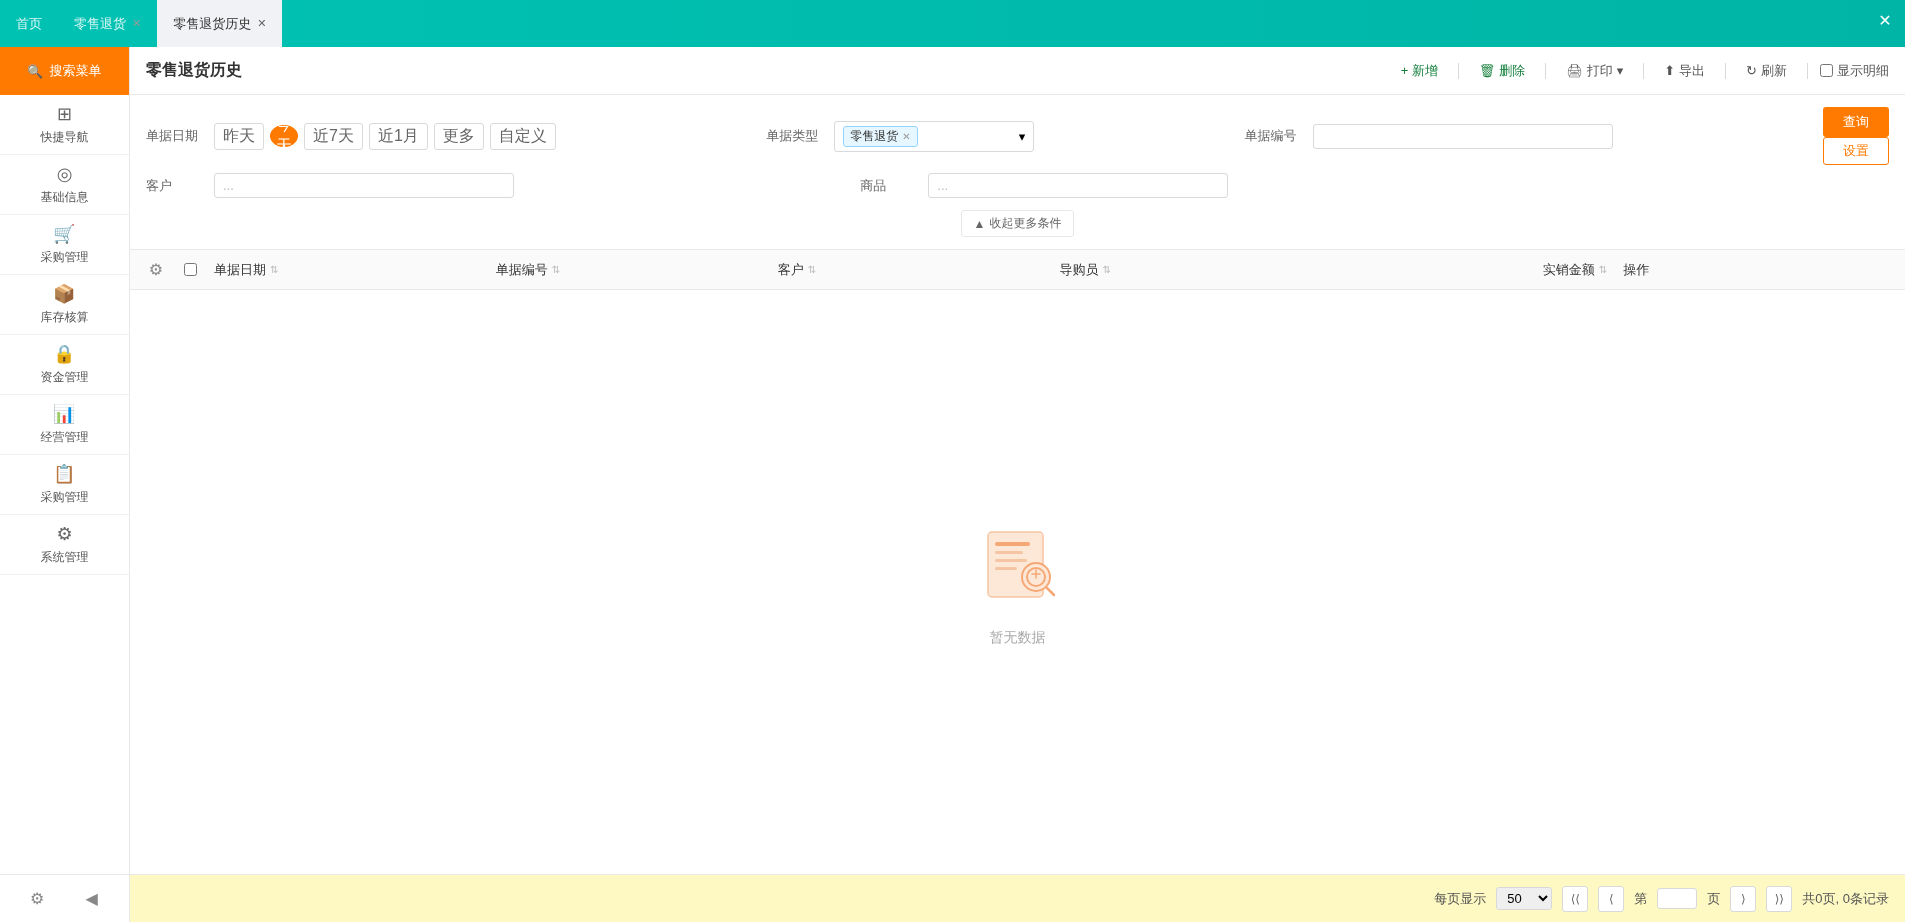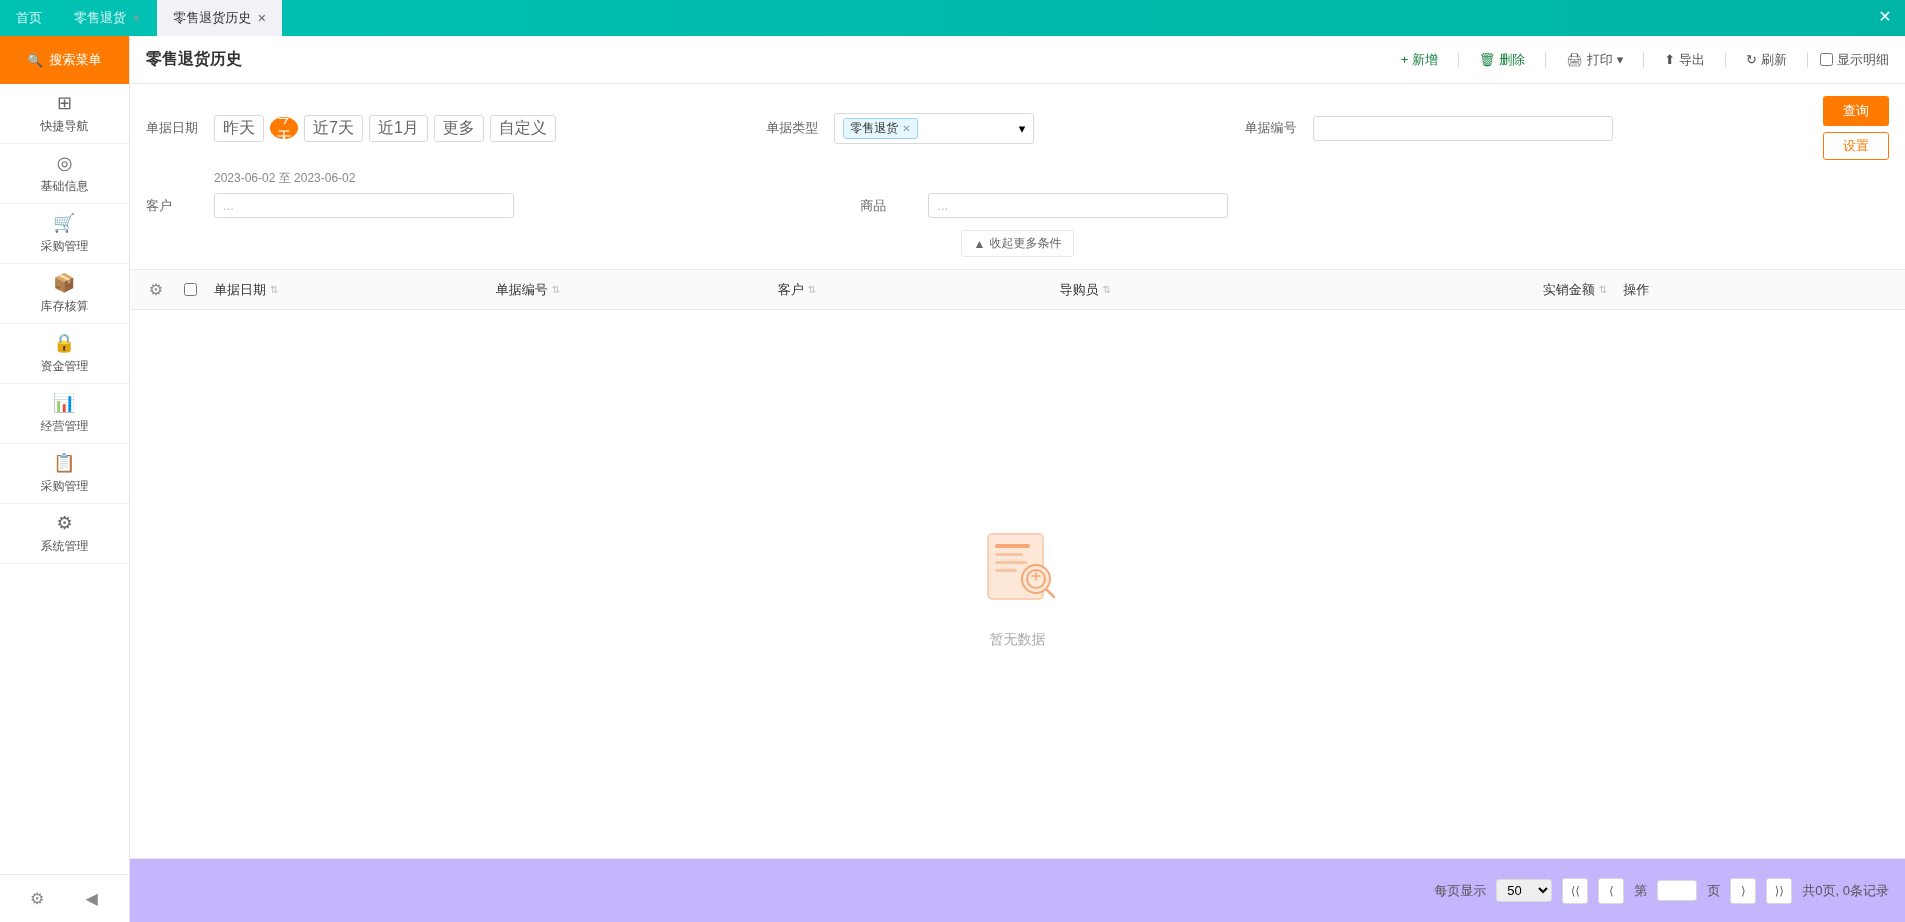--- a/index.html
+++ b/index.html
@@ -1,23 +1,23 @@
 <!DOCTYPE html>
 <html><head>
   <meta charset="utf-8">
   <style>
     * { box-sizing: border-box; margin: 0; padding: 0; font-family: 'Microsoft YaHei', Arial, sans-serif; }
     body { width: 1905px; height: 922px; overflow: hidden; display: flex; flex-direction: column; background: #f0f2f5; }
 
     
     .top-bar {
-      height: 36px;
+      height: 47px;
       background: linear-gradient(to right, #00c2b3, #00b5a5);
       display: flex;
-      align-items: flex-end;
+      align-items: flex-start;
       padding: 0;
       flex-shrink: 0;
       gap: 28px;
     }
     .top-bar-tabs {
       display: flex;
       align-items: center;
       flex: 1;
       height: 100%;
     }
@@ -272,21 +272,20 @@
       border-radius: 3px;
       background: #fff;
       margin: 4px auto 0;
       width: fit-content;
     }
 
     
     .query-buttons {
       display: flex;
       flex-direction: column;
-      gap: 6px;
       margin-left: auto;
     }
     .btn-query {
       background: #ff7a00;
       color: white;
       border: none;
       border-radius: 3px;
       padding: 6px 20px;
       cursor: pointer;
       font-size: 13px;
@@ -364,22 +363,22 @@
       color: #aaa;
       font-size: 14px;
     }
     .empty-icon {
       width: 100px;
       height: 100px;
     }
 
     
     .pagination-bar {
-      height: 64px;
-      background: #c4b5fd;
+      height: 48px;
+      background: #fef9c3;
       border-top: 1px solid #e8e8e8;
       display: flex;
       align-items: center;
       justify-content: flex-end;
       padding: 0 16px;
       gap: 10px;
       flex-shrink: 0;
       font-size: 13px;
       color: #555;
     }
@@ -551,23 +550,20 @@
           <span class="filter-label">单据编号</span>
           <input class="filter-input" type="text" style="min-width: 300px;">
         </div>
         <div style="flex:1"></div>
         <div class="query-buttons">
           <button class="btn-query">查询</button>
           <button class="btn-settings">设置</button>
         </div>
       </div>
 
-      <div style="margin-left: 68px; margin-bottom: 6px;">
-        <span class="date-range-display">2023-06-02 至 2023-06-02</span>
-      </div>
 
       <div class="filter-row">
         <div class="filter-item">
           <span class="filter-label">客户</span>
           <div class="filter-select" style="min-width:300px;">
             <span class="filter-dots">...</span>
           </div>
         </div>
         <div style="flex:1"></div>
         <div class="filter-item">

